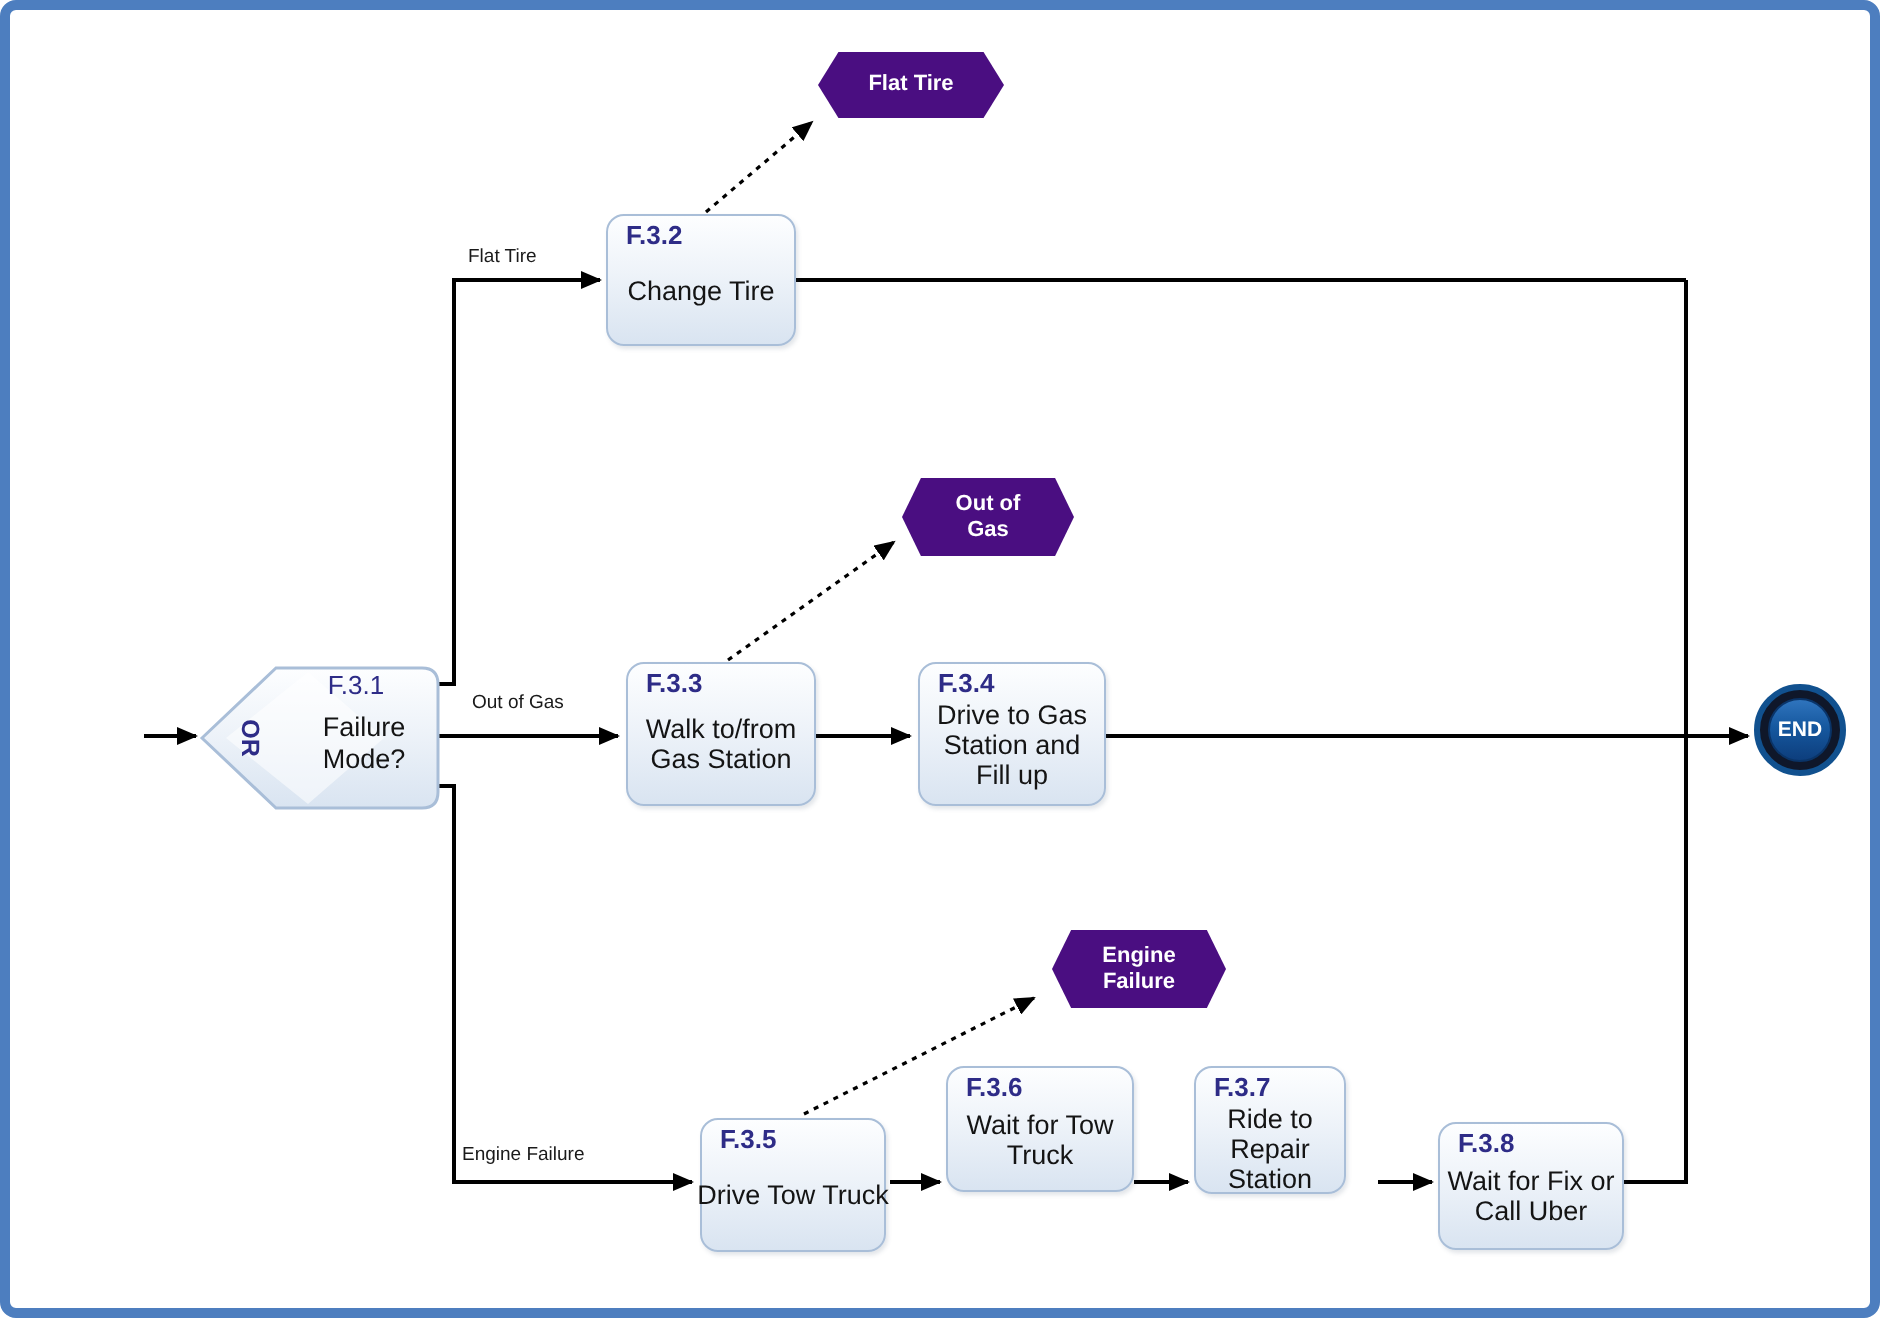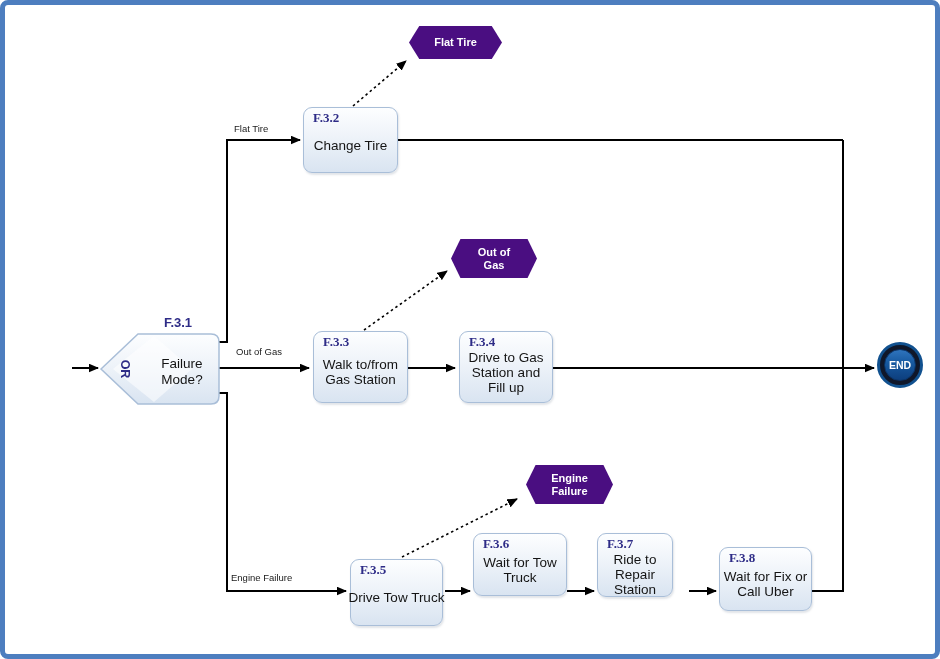--- a/index.html
+++ b/index.html
@@ -48,33 +48,32 @@
     border-radius: 9px;
     background: linear-gradient(180deg, #fdfeff 0%, #eef3f9 45%, #d9e4f1 100%);
     box-shadow: 1px 1.5px 2px rgba(60,80,110,.15);
     display: flex; flex-direction: column;
     box-sizing: border-box;
   }
   .task-id {
     padding: 3px 0 0 9px;
     font-weight: bold; font-size: 13px; color: #2e2c87;
     line-height: 1.15;
-    font-family: Liberation Serif, serif;
   }
   .task-label {
     flex: 1;
     display: flex; align-items: center; justify-content: center;
     text-align: center;
     font-size: 13.5px; color: #141414; line-height: 1.12;
     padding: 0 3px 7px;
   }
   
   .gw-id {
-    position: absolute; left: 133px; top: 310px; width: 80px;
-    text-align: center; font-weight: bold; font-size: 13px; color: #2e2c87;
+    position: absolute; left: 133px; top: 330px; width: 80px;
+    text-align: center; font-weight: normal; font-size: 13px; color: #2e2c87;
   }
   .gw-label {
     position: absolute; left: 140px; top: 351px; width: 74px;
     text-align: center; font-size: 13.5px; color: #141414; line-height: 1.15;
   }
   .gw-or {
     position: absolute; left: 108px; top: 352px; width: 24px; height: 24px;
     display: flex; align-items: center; justify-content: center;
     font-weight: bold; font-size: 12.5px; color: #2e2c87;
     transform: rotate(90deg);
@@ -163,21 +162,21 @@
     <div class="task-label" style="white-space:nowrap;">Drive Tow Truck</div>
   </div>
   <div class="task" style="left:468px; top:528px; width:94px; height:63px;">
     <div class="task-id">F.3.6</div>
     <div class="task-label">Wait for Tow Truck</div>
   </div>
   <div class="task" style="left:592px; top:528px; width:76px; height:64px;justify-content:space-between;">
     <div class="task-id">F.3.7</div>
     <div class="task-label">Ride to Repair Station</div>
   </div>
-  <div class="task" style="left:714px; top:542px; width:93px; height:64px;">
+  <div class="task" style="left:714px; top:556px; width:93px; height:64px;">
     <div class="task-id">F.3.8</div>
     <div class="task-label">Wait for Fix or Call Uber</div>
   </div>
 
   <div class="event" style="left:404px; top:21px; width:93px; height:33px;">
     <span class="txt">Flat Tire</span>
   </div>
   <div class="event" style="left:446px; top:234px; width:86px; height:39px;">
     <span class="txt wrap">Out of Gas</span>
   </div>

